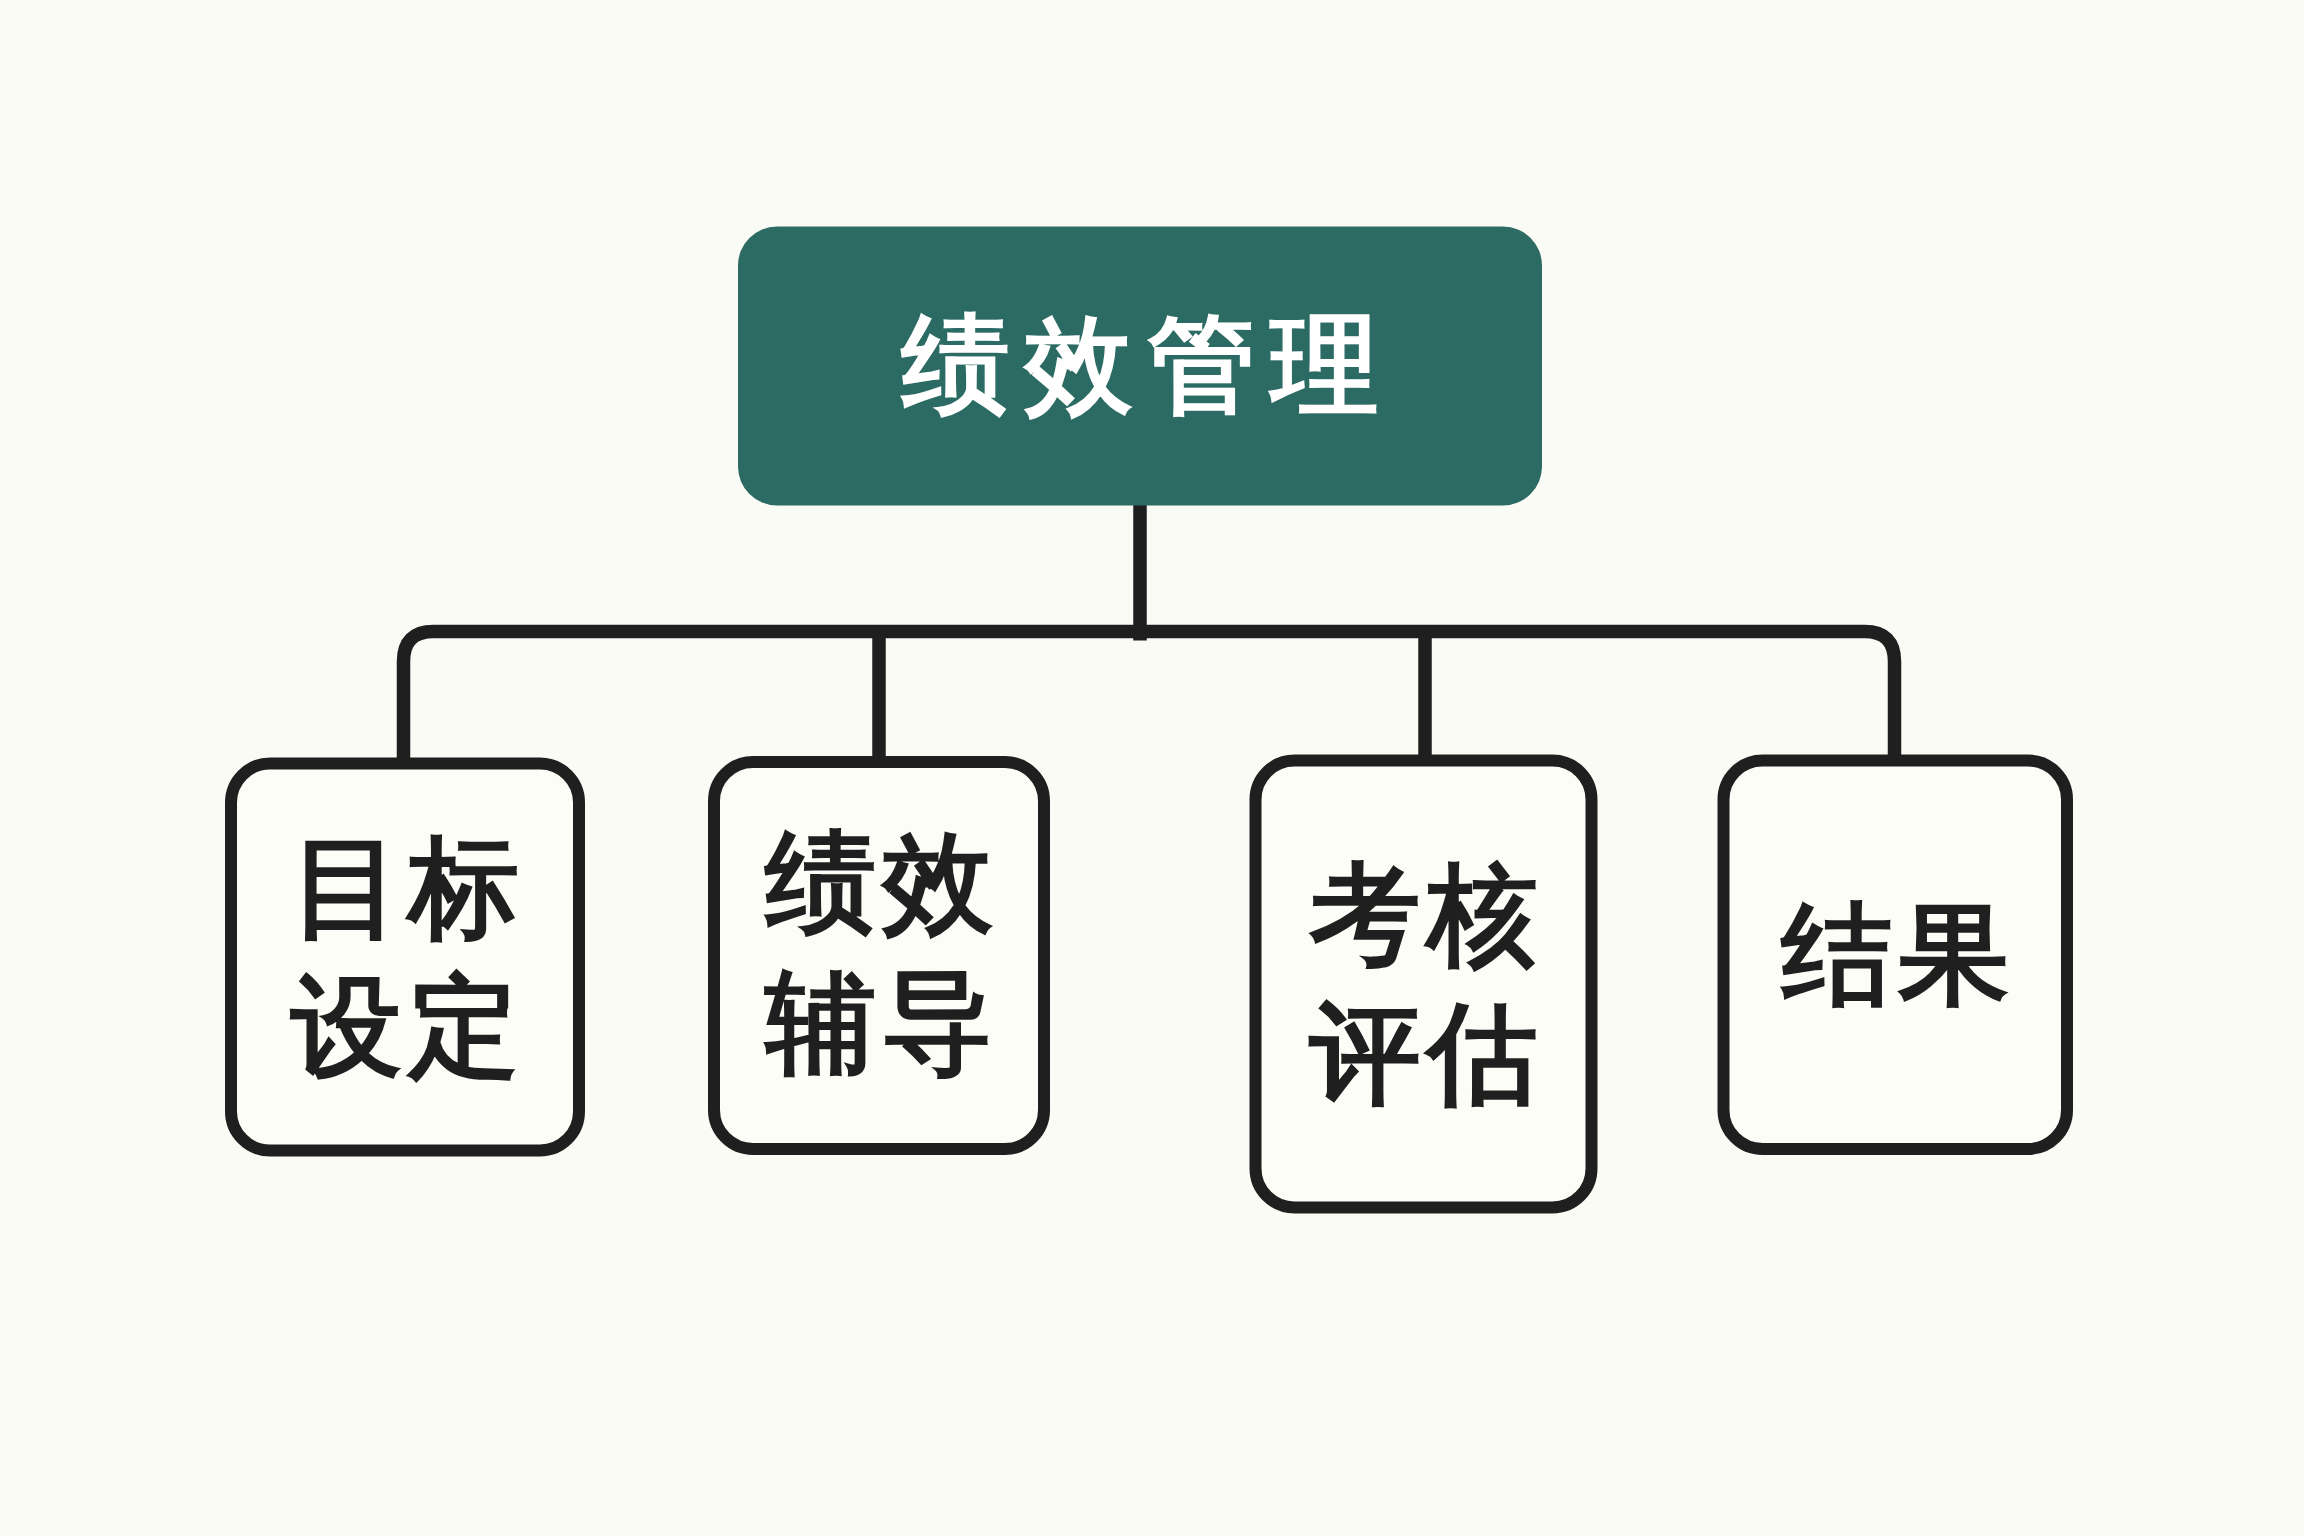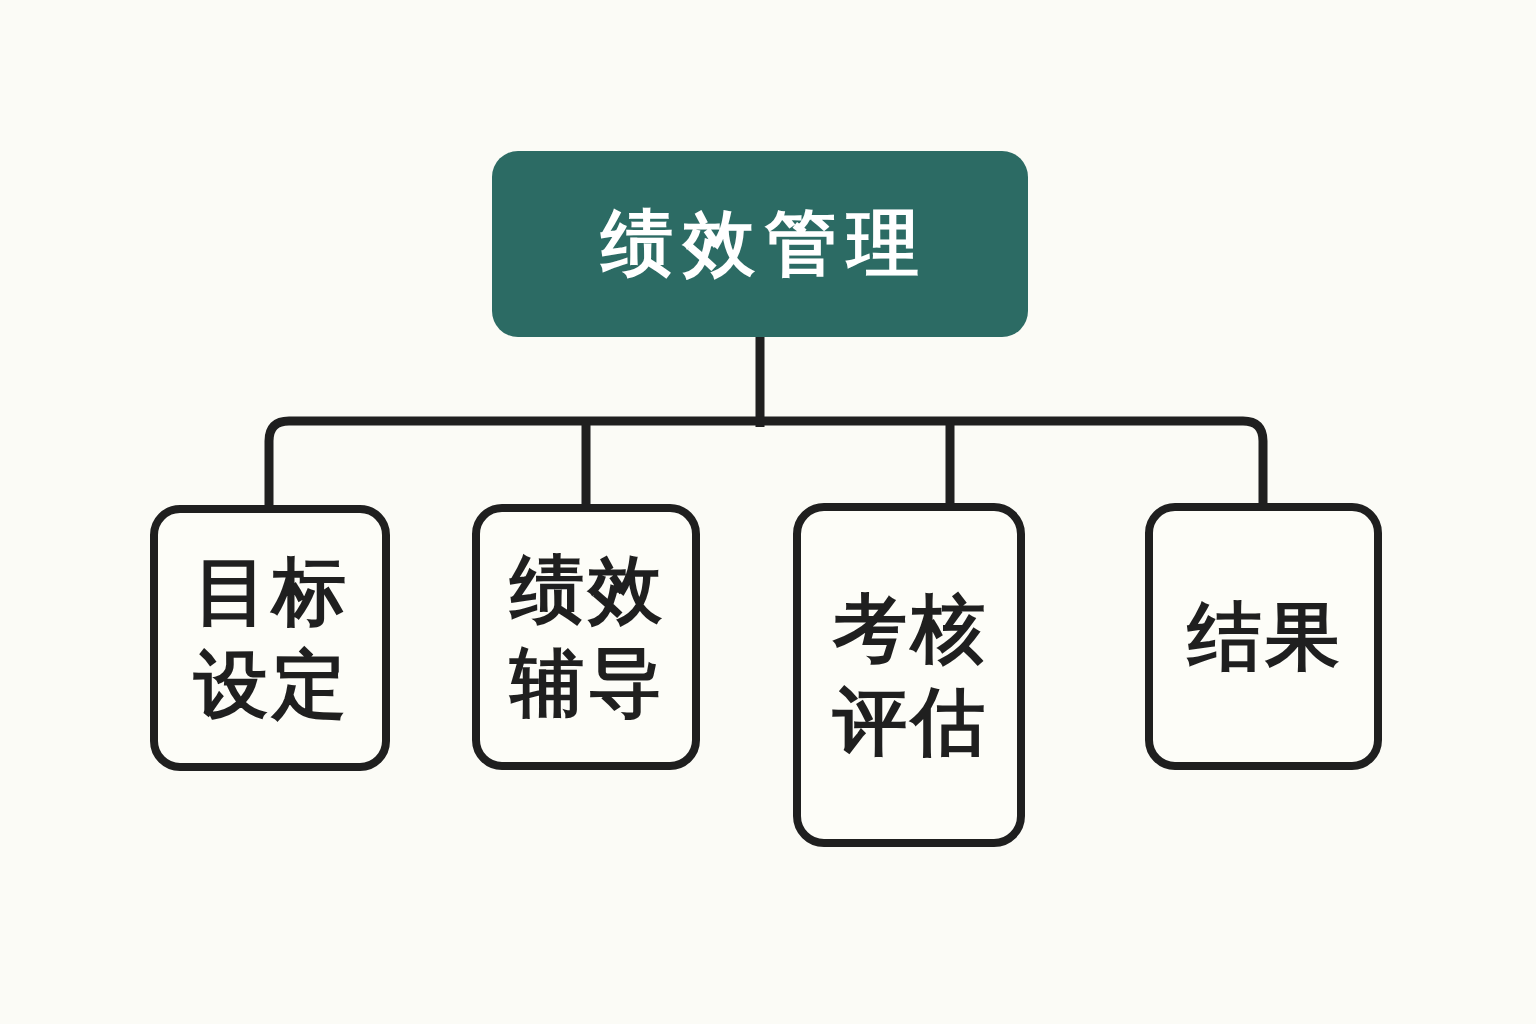--- a/index.html
+++ b/index.html
@@ -56,21 +56,21 @@
     font-size: 74px;
     font-weight: 800;
     line-height: 1.26;
     letter-spacing: 4px;
     text-indent: 4px; 
     text-align: center;
     white-space: nowrap;
   }
   .child-node.n1 { left: 150px;  top: 505px; width: 240px; height: 266px; }
   .child-node.n2 { left: 472px;  top: 504px; width: 228px; height: 266px; font-family: Liberation Serif, serif; }
-  .child-node.n3 { left: 793px;  top: 503px; width: 232px; height: 344px; border-radius: 31px; }
+  .child-node.n3 { left: 833px;  top: 503px; width: 232px; height: 306px; }
   .child-node.n4 { left: 1145px; top: 503px; width: 237px; height: 267px; gap: 37px; }
 </style>
 </head>
 <body>
 
 <div class="canvas">
 
   <svg class="connectors" viewBox="0 0 1536 1024" aria-hidden="true">
 
     <path d="M760 336 L760 427" fill="none" stroke-width="9" stroke="#1f1f1f"></path>

